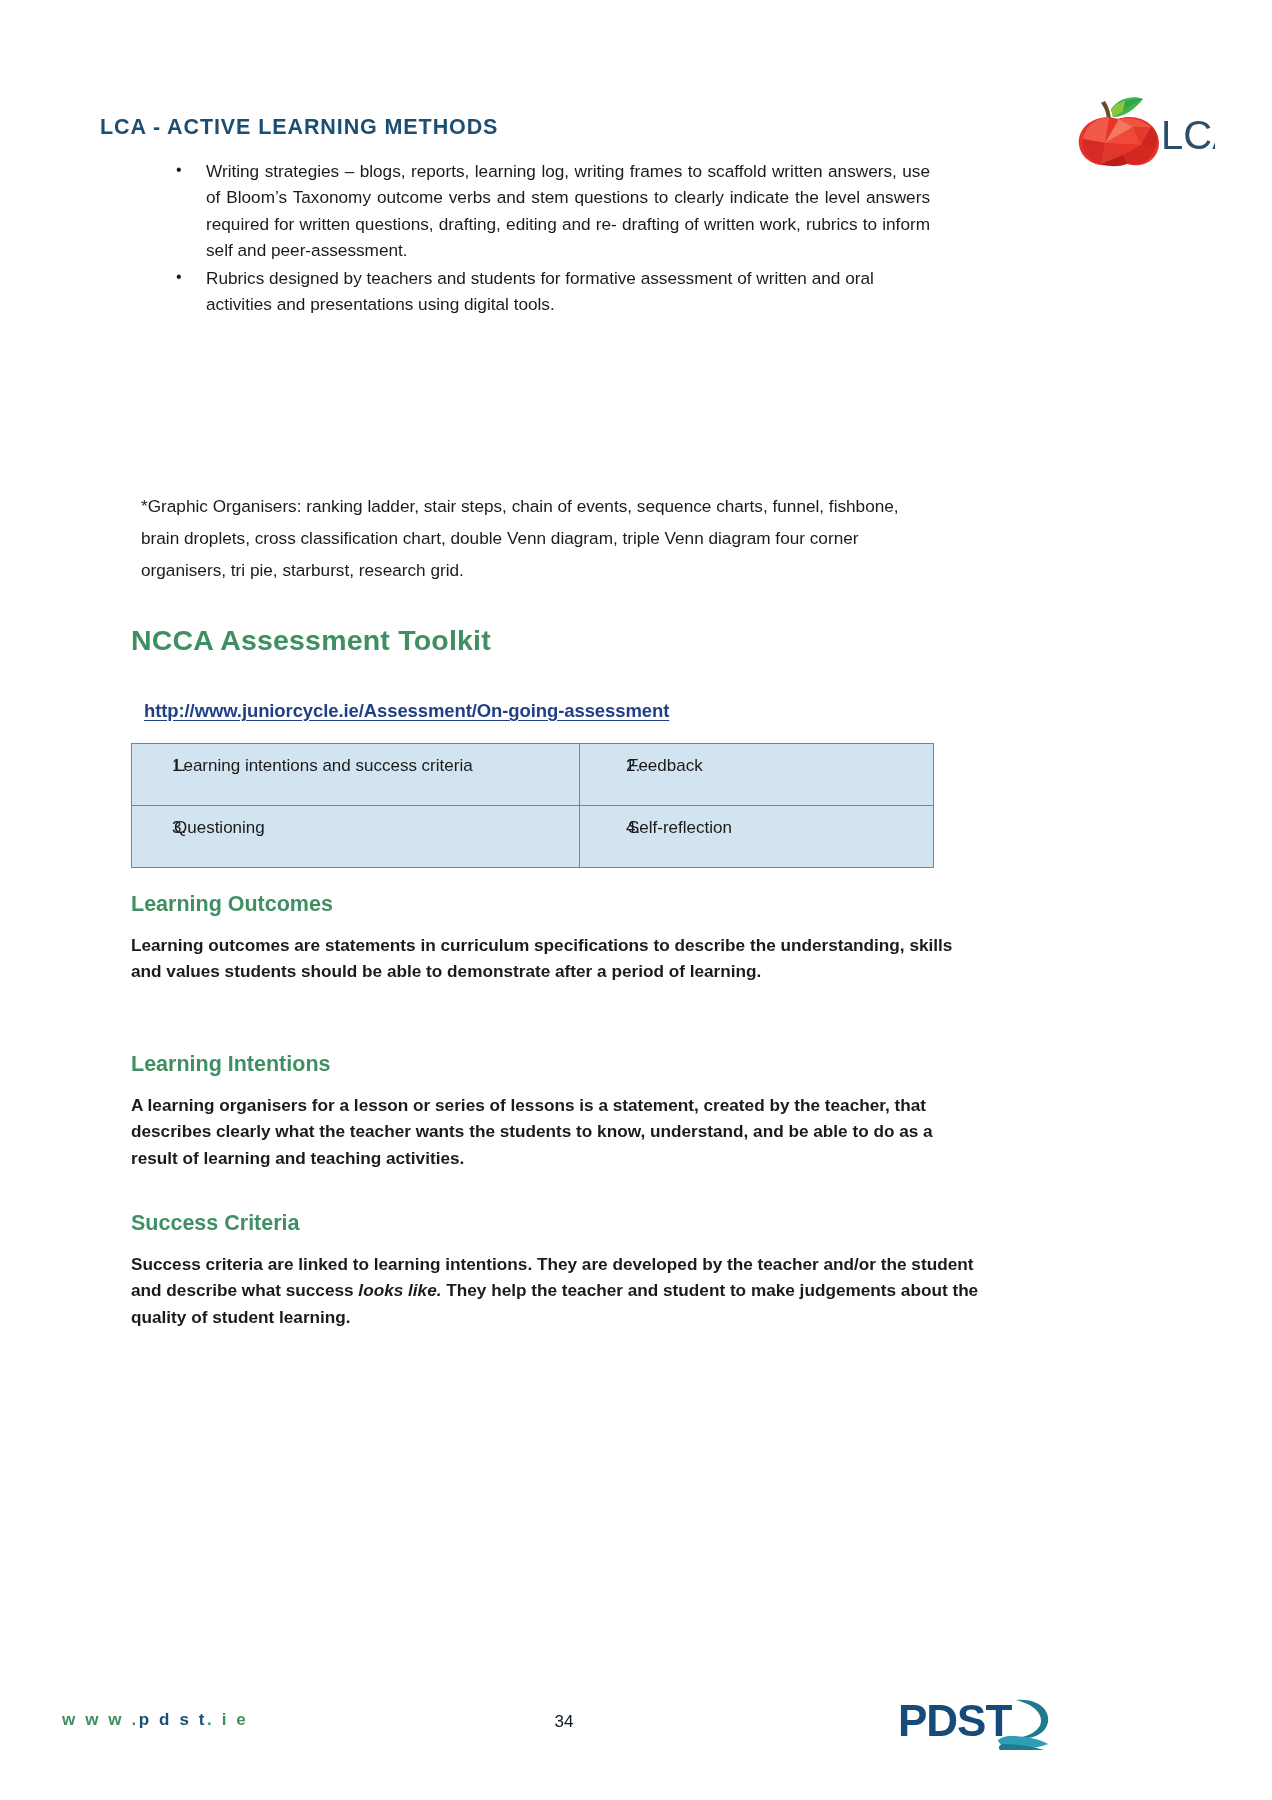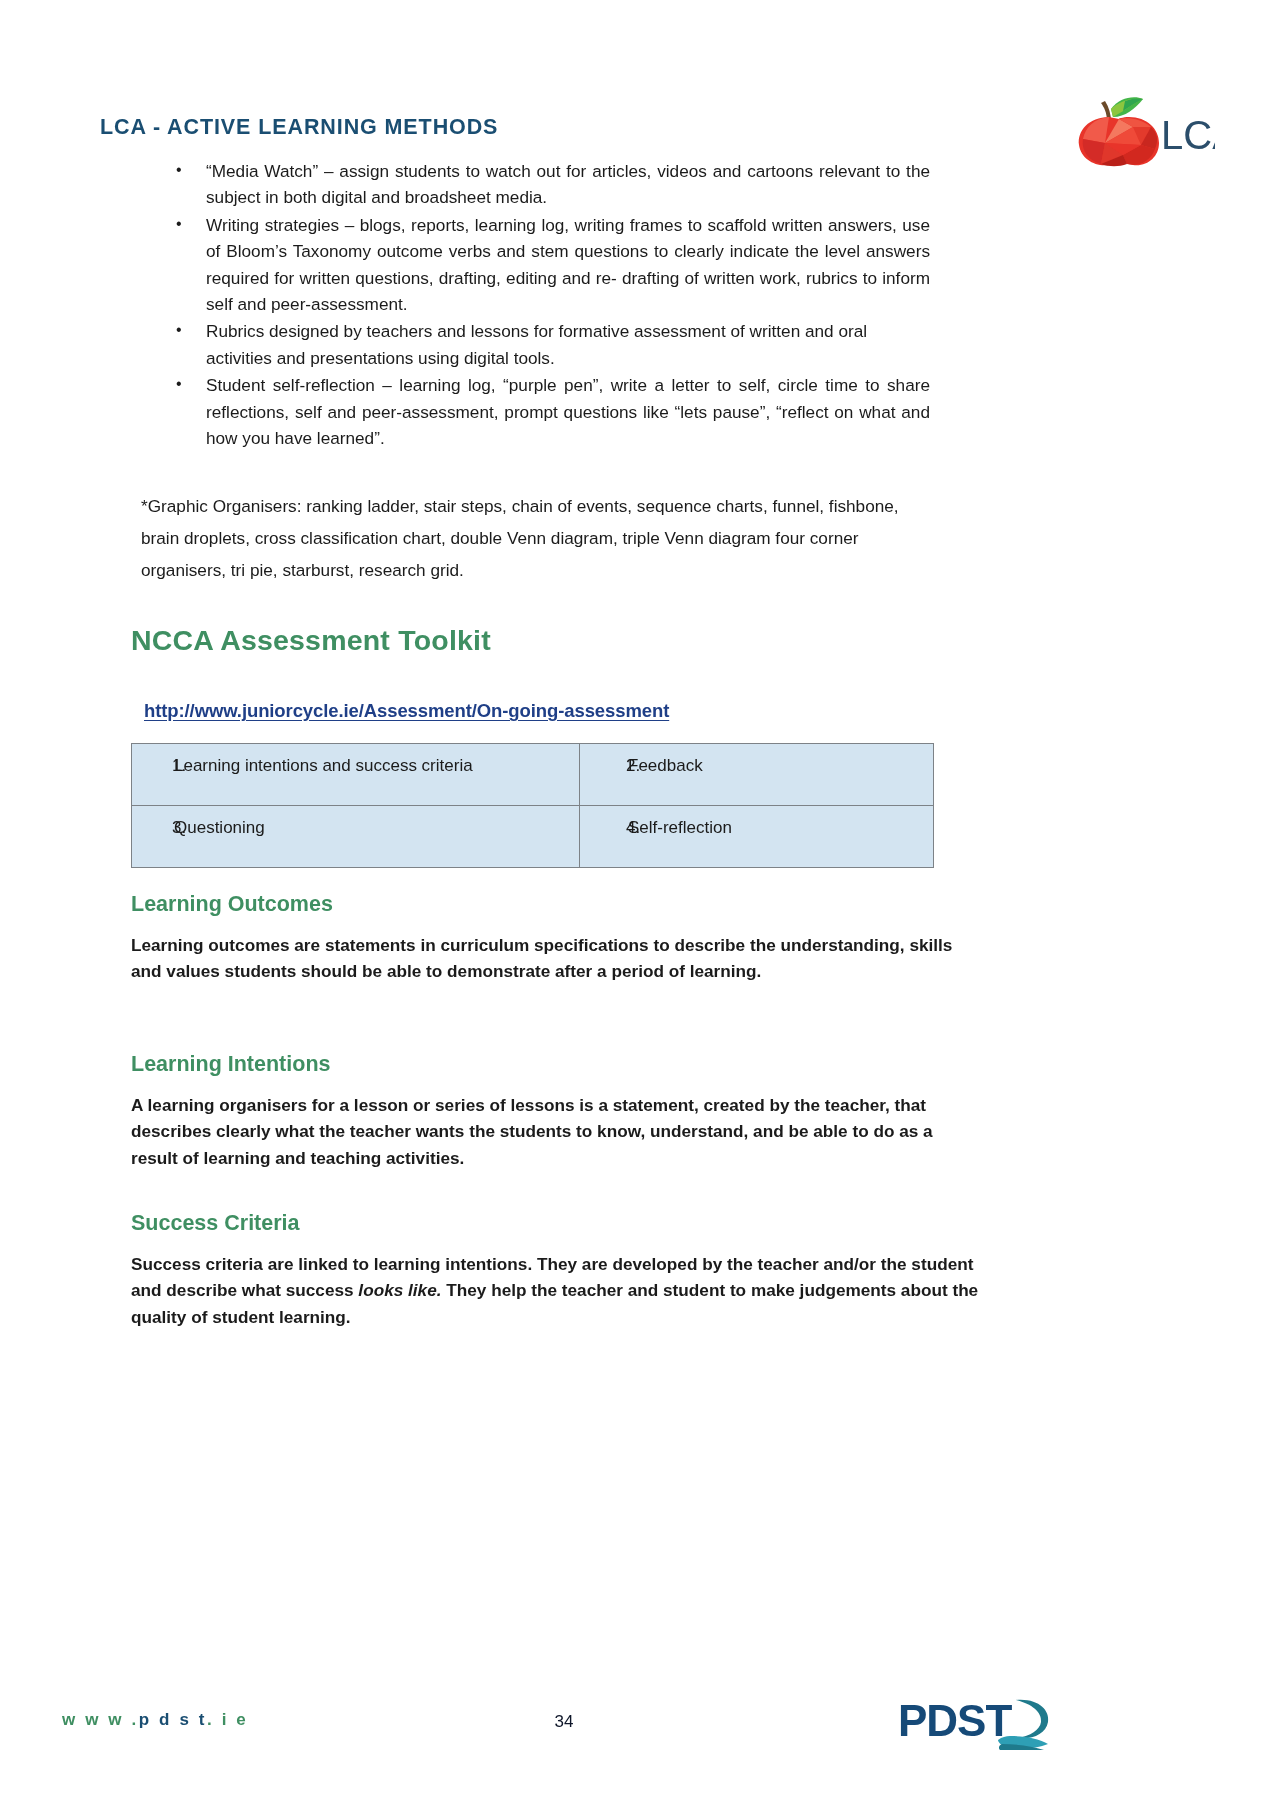--- a/index.html
+++ b/index.html
@@ -238,24 +238,22 @@
       <path d="M50 56 L86 58 L68 68 Z" fill="#e8342a"></path>
 
       <text x="106" y="62" font-family="'Liberation Sans', sans-serif" font-size="40" fill="#2b4e6b">LCA</text>
     </svg>
   </div>
 </div>
 
 <div class="content">
 
   <ul class="bullets">
-    <li>“Media Watch” – assign students to watch out for articles, videos and cartoons relevant to the subject in both digital and broadsheet media.</li>
     <li>Writing strategies – blogs, reports, learning log, writing frames to scaffold written answers, use of Bloom’s Taxonomy outcome verbs and stem questions to clearly indicate the level answers required for written questions, drafting, editing and re- drafting of written work, rubrics to inform self and peer-assessment.</li>
-    <li class="nojustify">Rubrics designed by teachers and lessons for formative assessment of written and oral activities and presentations using digital tools.</li>
-    <li>Student self-reflection – learning log, “purple pen”, write a letter to self, circle time to share reflections, self and peer-assessment, prompt questions like “lets pause”, “reflect on what and how you have learned”.</li>
+    <li class="nojustify">Rubrics designed by teachers and students for formative assessment of written and oral activities and presentations using digital tools.</li>
   </ul>
 
   <div class="note-para">*Graphic Organisers: ranking ladder, stair steps, chain of events, sequence charts, funnel, fishbone, brain droplets, cross classification chart, double Venn diagram, triple Venn diagram four corner organisers, tri pie, starburst, research grid.</div>
 
   <div class="h-green h-ncca">NCCA Assessment Toolkit</div>
 
   <a class="url-link" href="#">http://www.juniorcycle.ie/Assessment/On-going-assessment</a>
 
   <table class="toolkit-table">
     <tbody>

